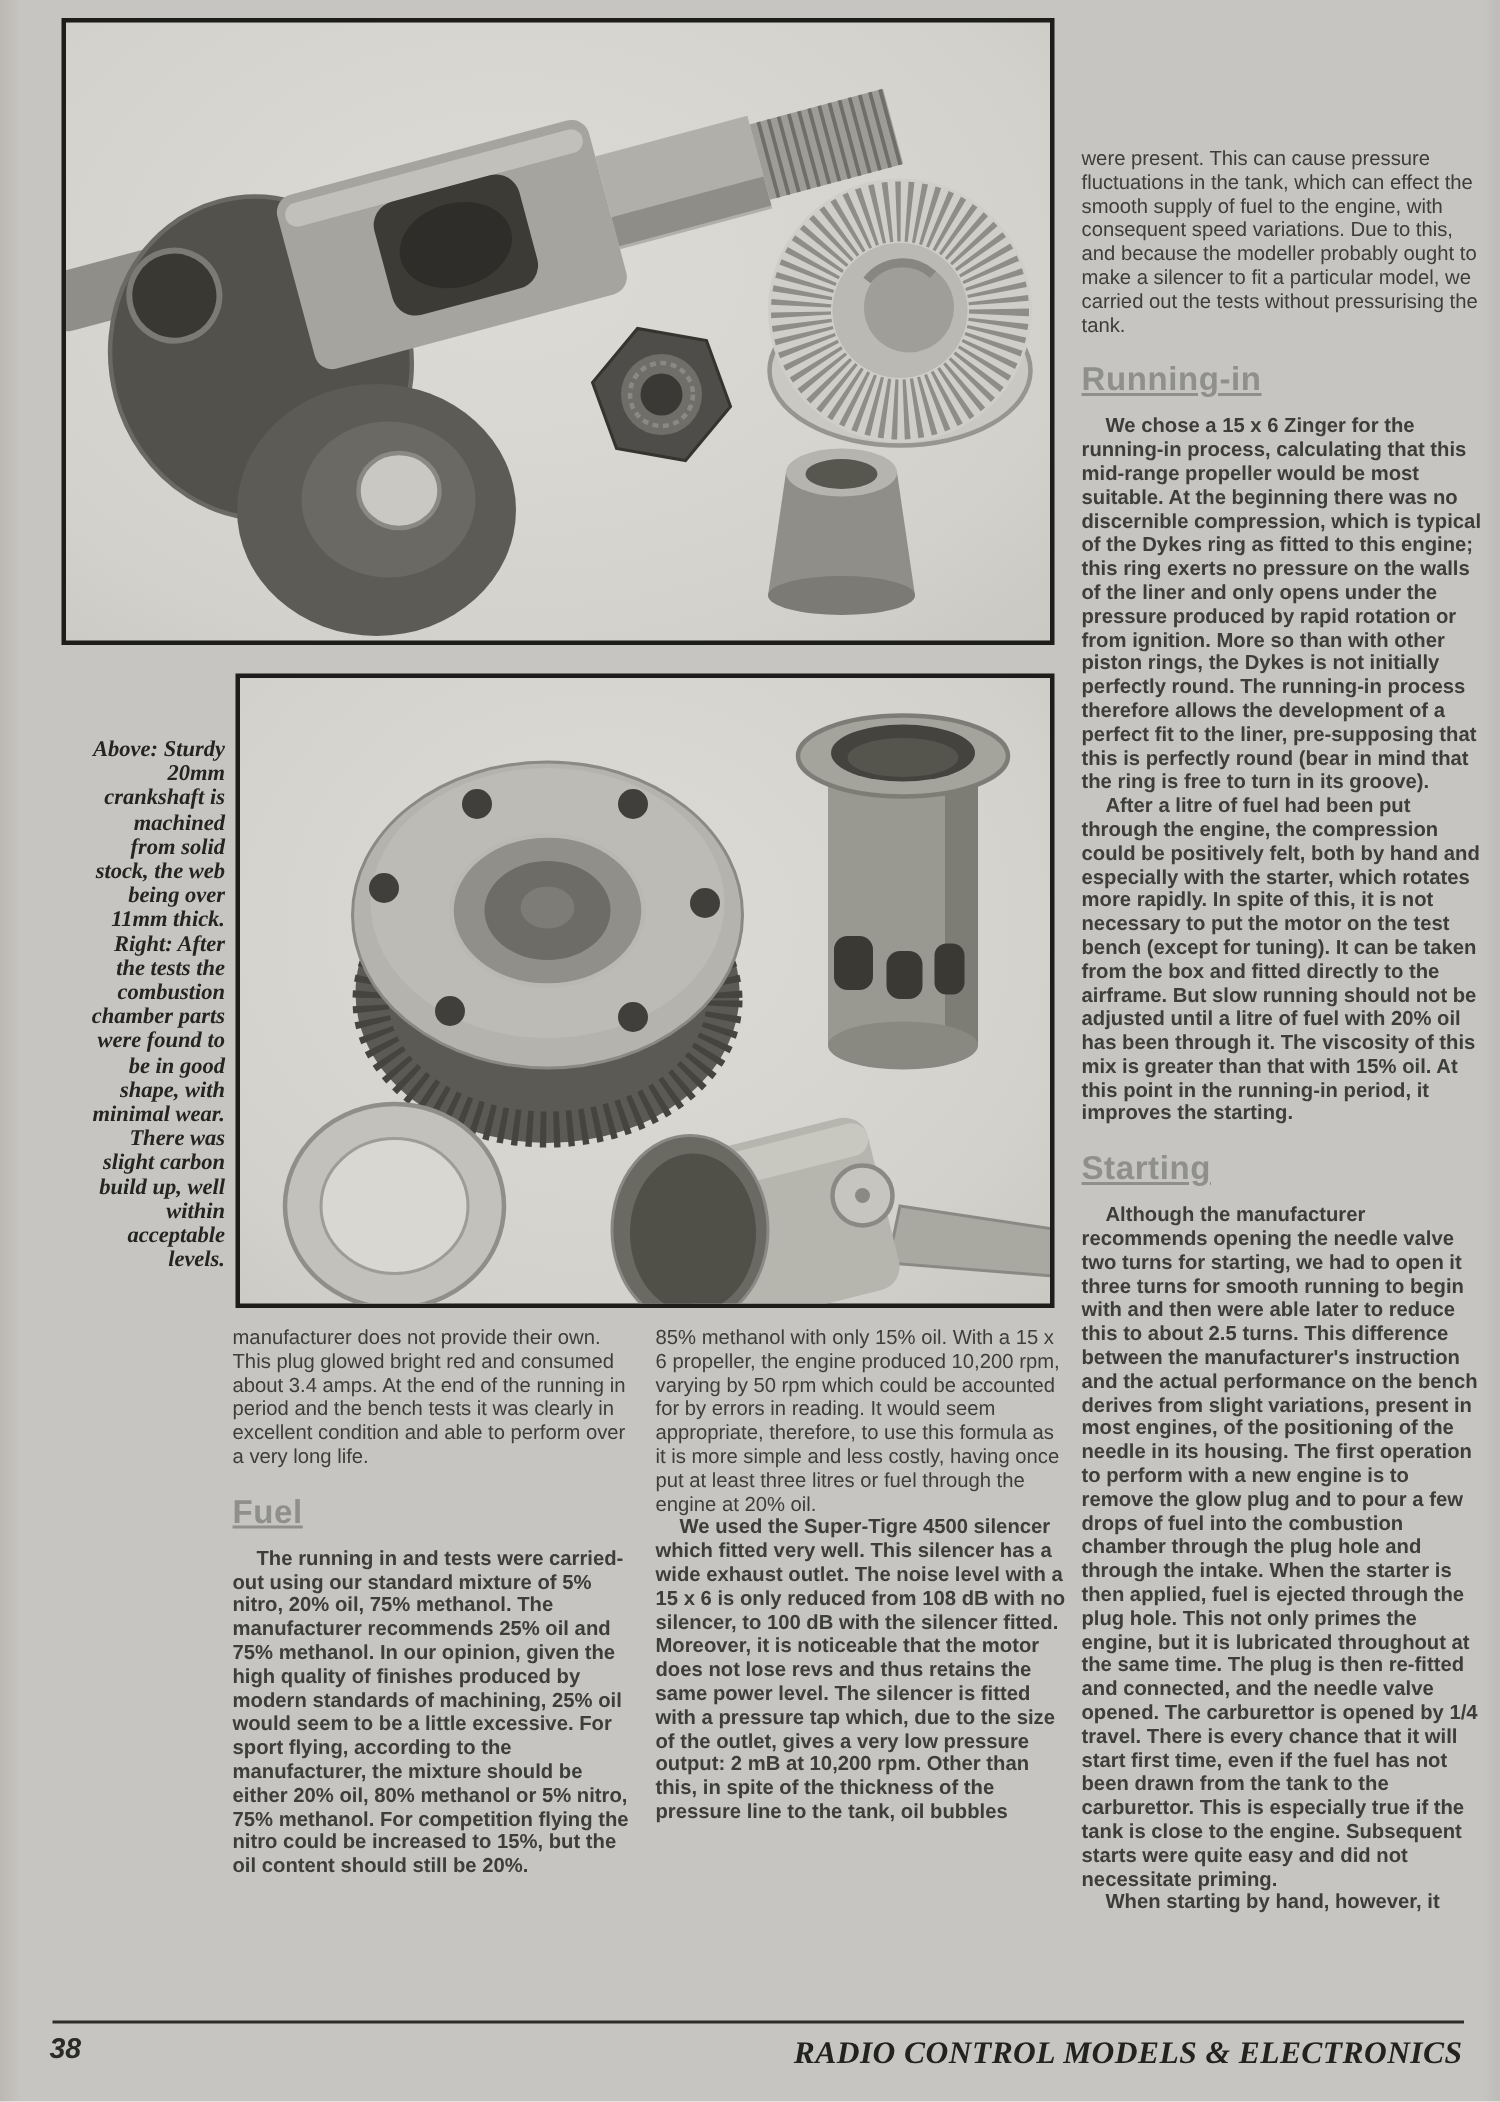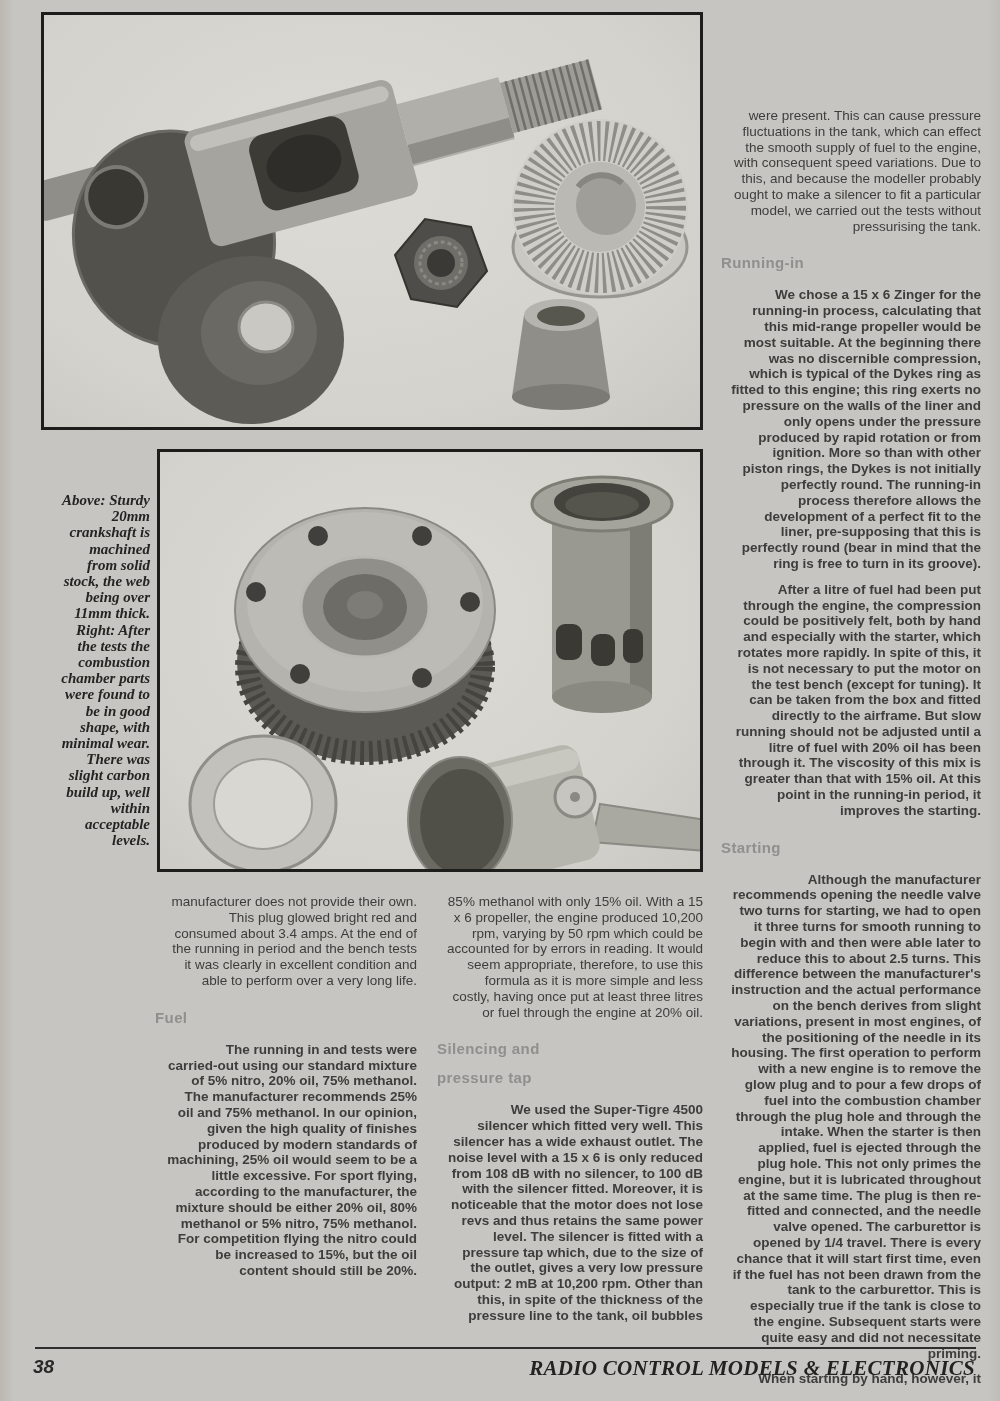--- a/index.html
+++ b/index.html
@@ -30,27 +30,28 @@
     margin-top:45px;
   }
   .col{
     position:absolute;
     font-size:13.5px;line-height:15.8px;
     color:#3d3d3b;text-align:left;
   }
   #col-left{left:155px;top:884px;width:272px;}
   #col-middle{left:437px;top:884px;width:276px;}
   #col-right{left:721px;top:98px;width:270px;}
-  .col p{margin:10px;text-align:right;}
+  .col p{margin:0;}
   .col p.indent{text-indent:16px;font-weight:bold;}
   .section-heading{
-    font-size:15px;line-height:29px;font-weight:bold;
+    font-size:22px;line-height:29px;font-weight:bold;
     color:#8f8f8d;letter-spacing:0.4px;
     margin:14px 0 9px 0;
     white-space:pre-line;
+    text-decoration:underline;
   }
   .footer-rule{
     position:absolute;left:35px;top:1347px;width:941px;height:2px;
     background:#2e2e2c;
   }
   .footer-pageno{
     position:absolute;left:33px;top:1356px;
     font-family:Liberation Sans, sans-serif;
     font-style:italic;font-weight:bold;
     font-size:19px;color:#2a2a28;
@@ -194,22 +195,20 @@
   </div>
 
   <div class="col" id="col-left">
     <p>manufacturer does not provide their own. This plug glowed bright red and consumed about 3.4 amps. At the end of the running in period and the bench tests it was clearly in excellent condition and able to perform over a very long life.</p>
     <div class="section-heading">Fuel</div>
     <p class="indent">The running in and tests were carried-out using our standard mixture of 5% nitro, 20% oil, 75% methanol. The manufacturer recommends 25% oil and 75% methanol. In our opinion, given the high quality of finishes produced by modern standards of machining, 25% oil would seem to be a little excessive. For sport flying, according to the manufacturer, the mixture should be either 20% oil, 80% methanol or 5% nitro, 75% methanol. For competition flying the nitro could be increased to 15%, but the oil content should still be 20%.</p>
   </div>
 
   <div class="col" id="col-middle">
     <p>85% methanol with only 15% oil. With a 15 x 6 propeller, the engine produced 10,200 rpm, varying by 50 rpm which could be accounted for by errors in reading. It would seem appropriate, therefore, to use this formula as it is more simple and less costly, having once put at least three litres or fuel through the engine at 20% oil.</p>
-    <div class="section-heading">Silencing and
-pressure tap</div>
     <p class="indent">We used the Super-Tigre 4500 silencer which fitted very well. This silencer has a wide exhaust outlet. The noise level with a 15 x 6 is only reduced from 108 dB with no silencer, to 100 dB with the silencer fitted. Moreover, it is noticeable that the motor does not lose revs and thus retains the same power level. The silencer is fitted with a pressure tap which, due to the size of the outlet, gives a very low pressure output: 2 mB at 10,200 rpm. Other than this, in spite of the thickness of the pressure line to the tank, oil bubbles</p>
   </div>
 
   <div class="col" id="col-right">
     <p>were present. This can cause pressure fluctuations in the tank, which can effect the smooth supply of fuel to the engine, with consequent speed variations. Due to this, and because the modeller probably ought to make a silencer to fit a particular model, we carried out the tests without pressurising the tank.</p>
     <div class="section-heading">Running-in</div>
     <p class="indent">We chose a 15 x 6 Zinger for the running-in process, calculating that this mid-range propeller would be most suitable. At the beginning there was no discernible compression, which is typical of the Dykes ring as fitted to this engine; this ring exerts no pressure on the walls of the liner and only opens under the pressure produced by rapid rotation or from ignition. More so than with other piston rings, the Dykes is not initially perfectly round. The running-in process therefore allows the development of a perfect fit to the liner, pre-supposing that this is perfectly round (bear in mind that the ring is free to turn in its groove).</p>
     <p class="indent">After a litre of fuel had been put through the engine, the compression could be positively felt, both by hand and especially with the starter, which rotates more rapidly. In spite of this, it is not necessary to put the motor on the test bench (except for tuning). It can be taken from the box and fitted directly to the airframe. But slow running should not be adjusted until a litre of fuel with 20% oil has been through it. The viscosity of this mix is greater than that with 15% oil. At this point in the running-in period, it improves the starting.</p>
     <div class="section-heading">Starting</div>
     <p class="indent">Although the manufacturer recommends opening the needle valve two turns for starting, we had to open it three turns for smooth running to begin with and then were able later to reduce this to about 2.5 turns. This difference between the manufacturer's instruction and the actual performance on the bench derives from slight variations, present in most engines, of the positioning of the needle in its housing. The first operation to perform with a new engine is to remove the glow plug and to pour a few drops of fuel into the combustion chamber through the plug hole and through the intake. When the starter is then applied, fuel is ejected through the plug hole. This not only primes the engine, but it is lubricated throughout at the same time. The plug is then re-fitted and connected, and the needle valve opened. The carburettor is opened by 1/4 travel. There is every chance that it will start first time, even if the fuel has not been drawn from the tank to the carburettor. This is especially true if the tank is close to the engine. Subsequent starts were quite easy and did not necessitate priming.</p>

